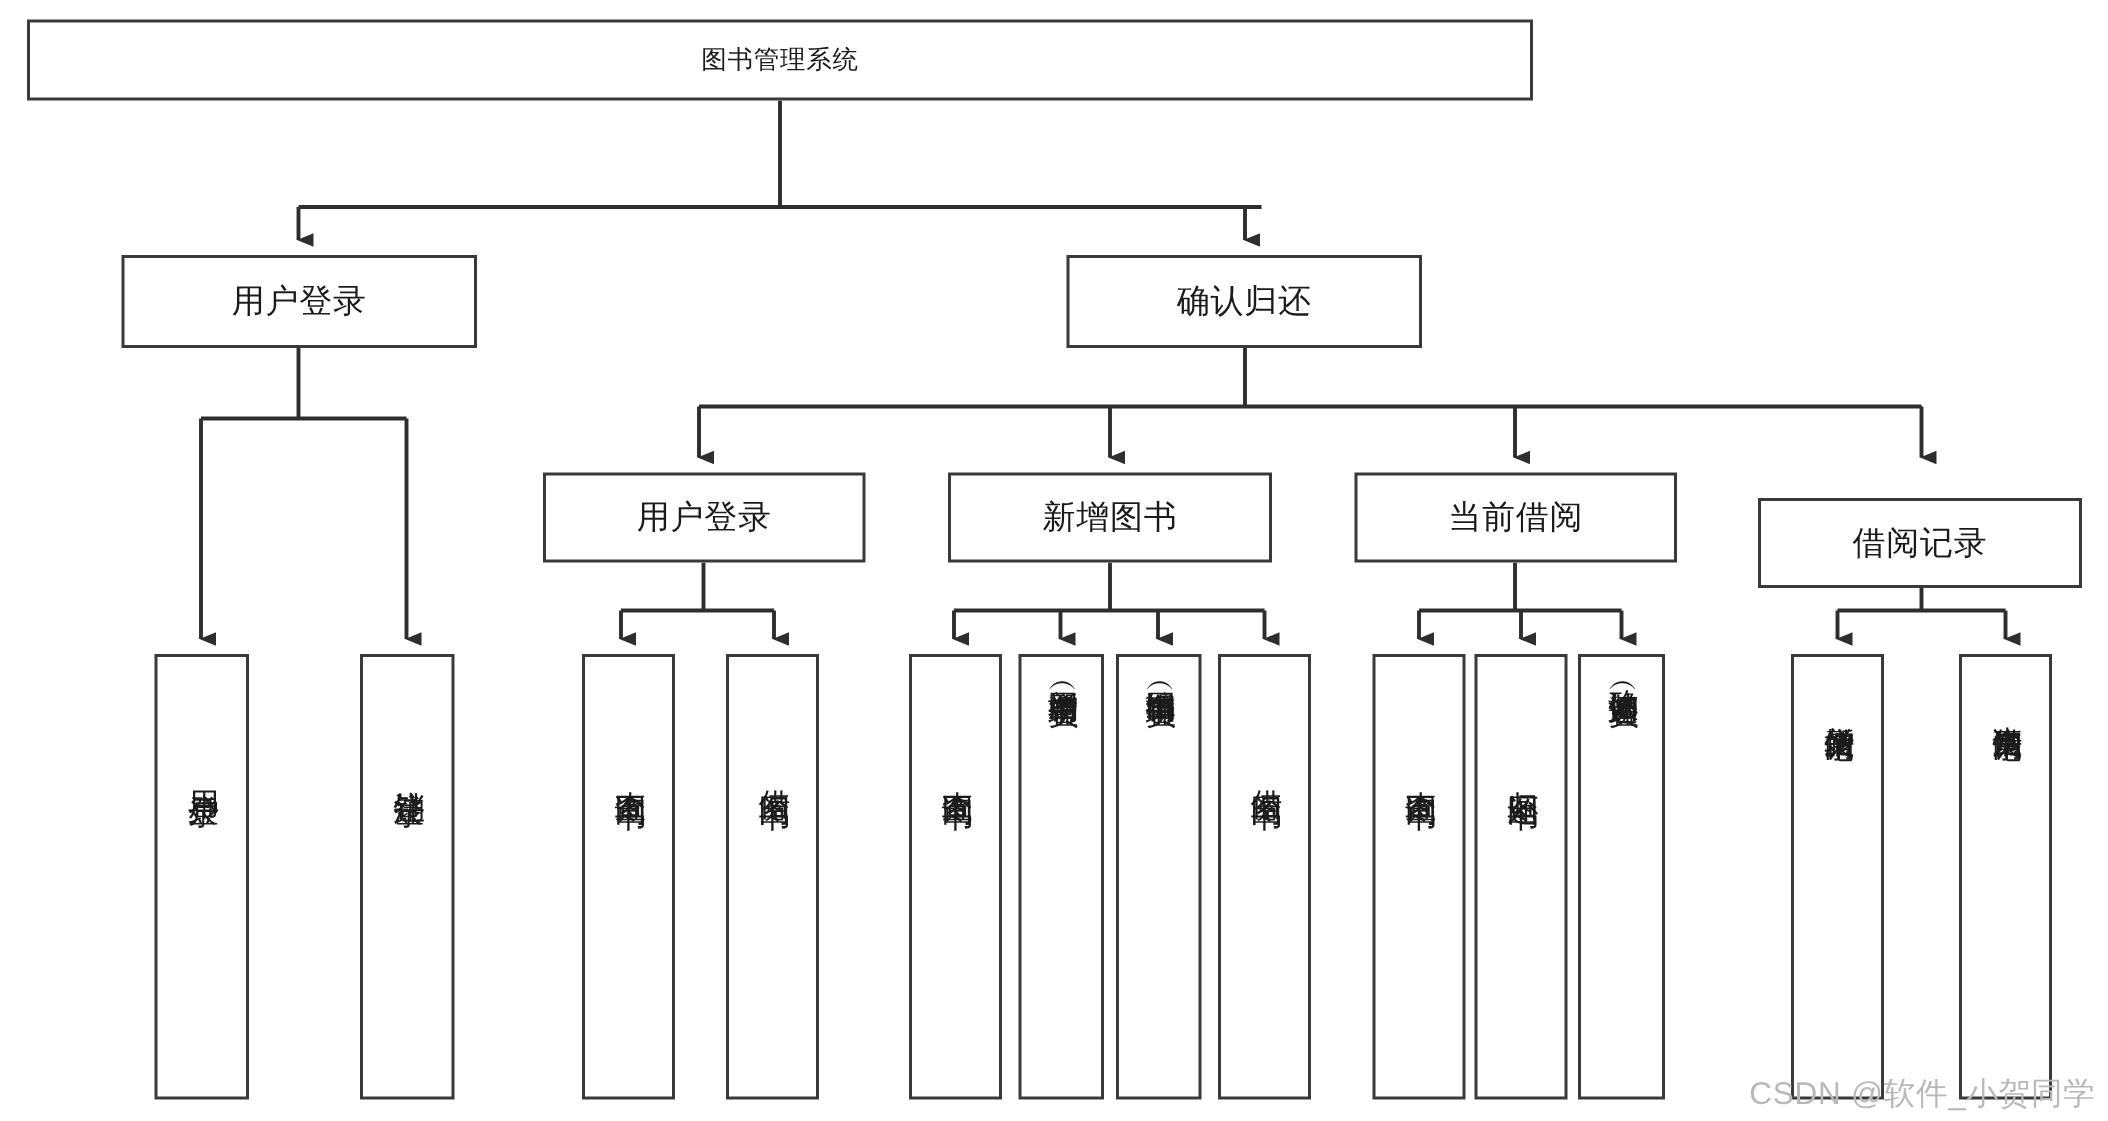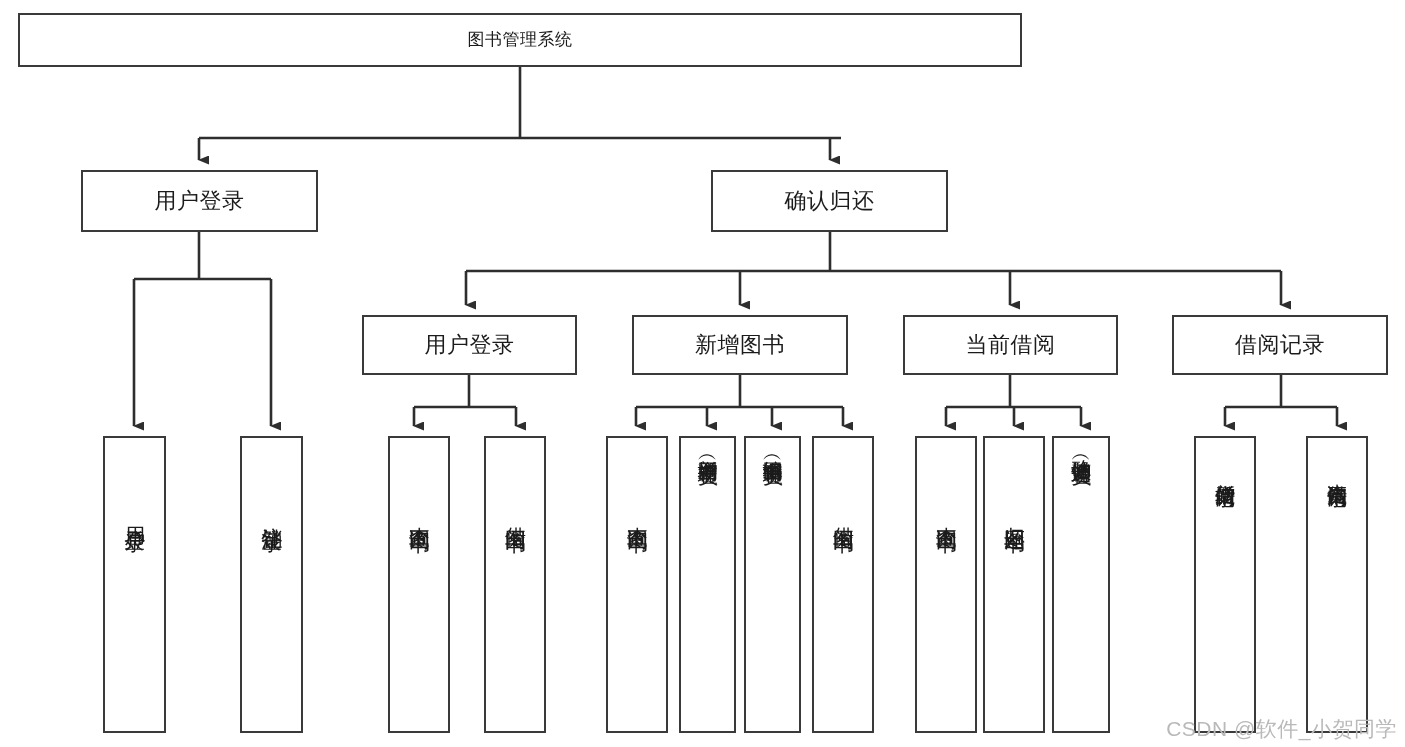--- a/index.html
+++ b/index.html
@@ -144,21 +144,21 @@
 
   <div class="node horiz" style="left:362px; top:315px; width:215px; height:60px;">
     <span class="node-label">用户登录</span>
   </div>
   <div class="node horiz" style="left:632px; top:315px; width:216px; height:60px;">
     <span class="node-label">新增图书</span>
   </div>
   <div class="node horiz" style="left:903px; top:315px; width:215px; height:60px;align-items:center;">
     <span class="node-label">当前借阅</span>
   </div>
-  <div class="node horiz" style="left:1172px; top:315px; width:216px; height:60px;">
+  <div class="node horiz" style="left:1172px; top:332px; width:216px; height:60px;">
     <span class="node-label">借阅记录</span>
   </div>
 
   <div class="node vert" style="left:103px; top:436px; width:63px; height:297px; padding-top:72px;">
     <span class="node-label">用户登录</span>
   </div>
   <div class="node vert" style="left:240px; top:436px; width:63px; height:297px; padding-top:72px;">
     <span class="node-label">注销登录</span>
   </div>
 

